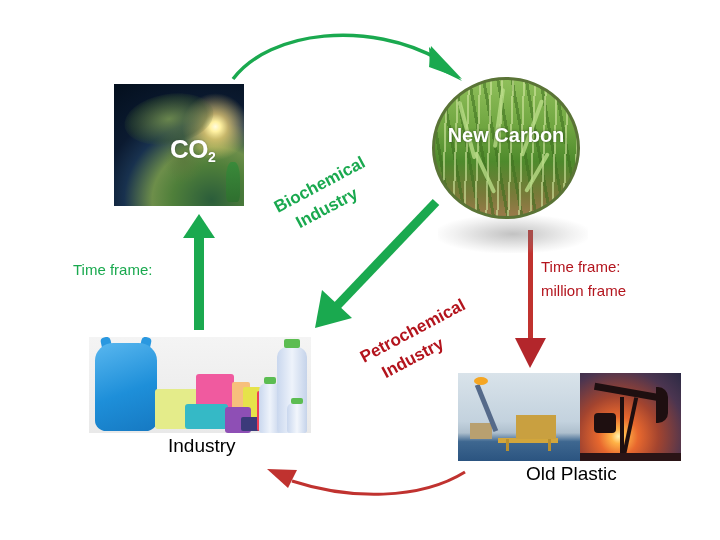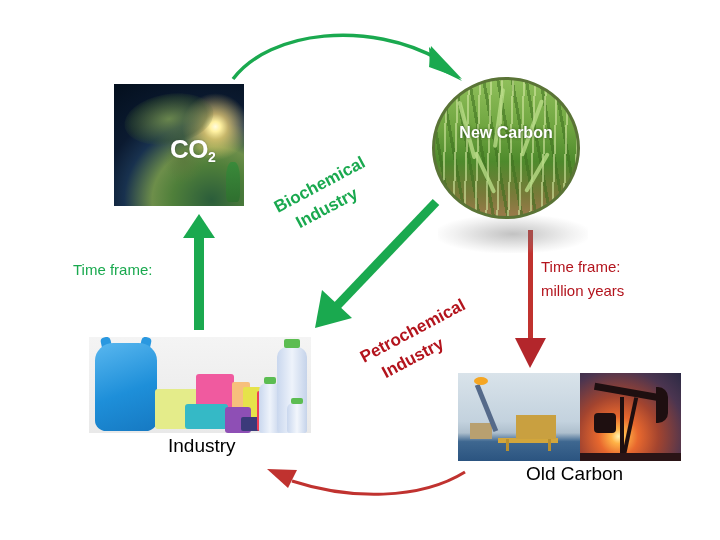--- a/index.html
+++ b/index.html
@@ -61,21 +61,21 @@
         repeating-linear-gradient(92deg, rgba(210,230,160,0.6) 0 2px, rgba(0,0,0,0) 2px 11px),
         repeating-linear-gradient(80deg, rgba(60,110,30,0.55) 0 3px, rgba(0,0,0,0) 3px 14px),
         linear-gradient(180deg, #8fbf5a 0%, #6fa540 35%, #4e8a2c 60%, #7a7a3a 85%, #9a7a4a 100%);
     }
     .corn .leaf {
       position: absolute; width: 4px; height: 60px; background: #b9dc87;
       border-radius: 2px; opacity: 0.8;
     }
     .new-carbon-label {
       position: absolute; left: 0; right: 0; top: 44px; text-align: center;
-      color: #ffffff; font-weight: bold; font-size: 16px;
+      color: #ffffff; font-weight: bold; font-size: 20px;
       font-family: "Liberation Sans", "DejaVu Sans", sans-serif;
       text-shadow: 0 0 3px rgba(40,70,20,0.8);
     }
 
     
     .plastic {
       left: 89px; top: 337px; width: 222px; height: 96px;
       background: linear-gradient(180deg, #f4f4f4, #e9e9e9);
       overflow: hidden;
     }
@@ -226,30 +226,30 @@
   <div class="part" style="left:90px; top:66px; width:3px; height:12px; background:#b89030;"></div>
 </div>
 <div class="abs pump">
   <div class="part" style="left:14px; top:16px; width:72px; height:7px; transform:rotate(10deg);"></div>
   <div class="part" style="left:76px; top:14px; width:12px; height:36px; border-radius:0 10px 10px 0;"></div>
   <div class="part" style="left:40px; top:24px; width:4px; height:60px;"></div>
   <div class="part" style="left:48px; top:24px; width:4px; height:60px; transform:rotate(12deg);"></div>
   <div class="part" style="left:14px; top:40px; width:22px; height:20px; border-radius:4px;"></div>
   <div class="part" style="left:0; top:80px; width:101px; height:8px; background:#2a1416;"></div>
 </div>
-<div class="abs caption" style="left:526px; top:463px;">Old Carbon</div>
+<div class="abs caption" style="left:526px; top:463px;">Old Plastic</div>
 
 <div class="abs industry-green" style="left:270px; top:198px; transform:rotate(-28deg);">
   <div>Biochemical</div>
   <div style="padding-left:12px;">Industry</div>
 </div>
 <div class="abs industry-red" style="left:356px; top:348px; transform:rotate(-28deg);">
   <div>Petrochemical</div>
   <div style="padding-left:12px;">Industry</div>
 </div>
 
 <div class="abs label-green" style="left:73px; top:258px;">
   <div>Time frame:</div>
 </div>
 <div class="abs label-red" style="left:541px; top:255px;">
   <div>Time frame:</div>
-  <div>million years</div>
+  <div>million frame</div>
 </div>
 
 </body></html>

